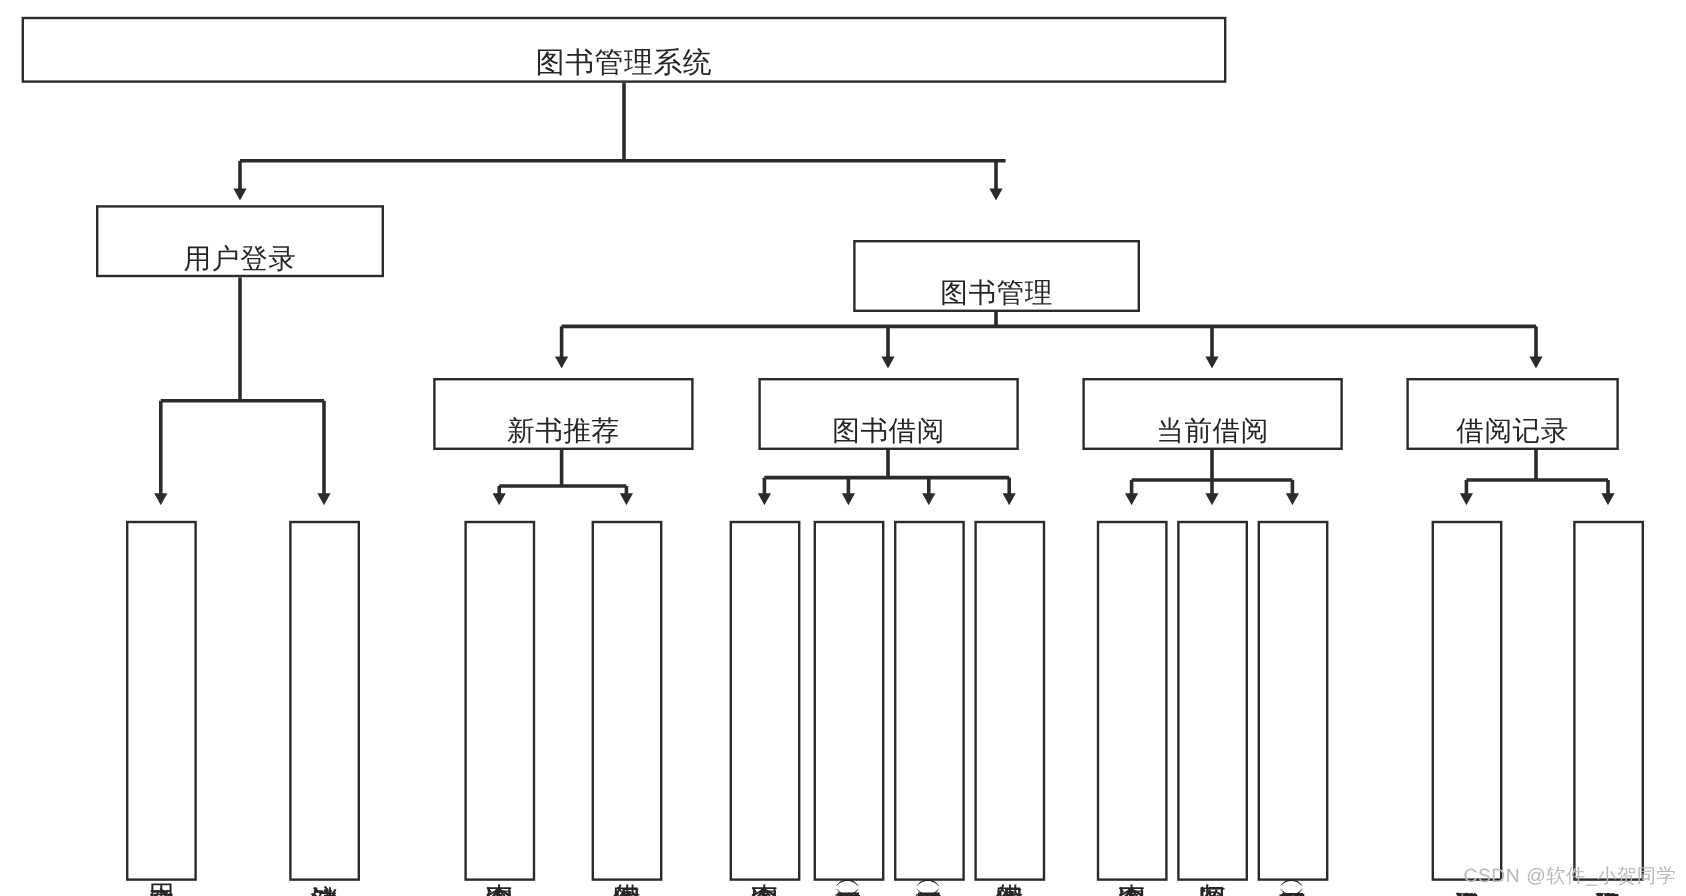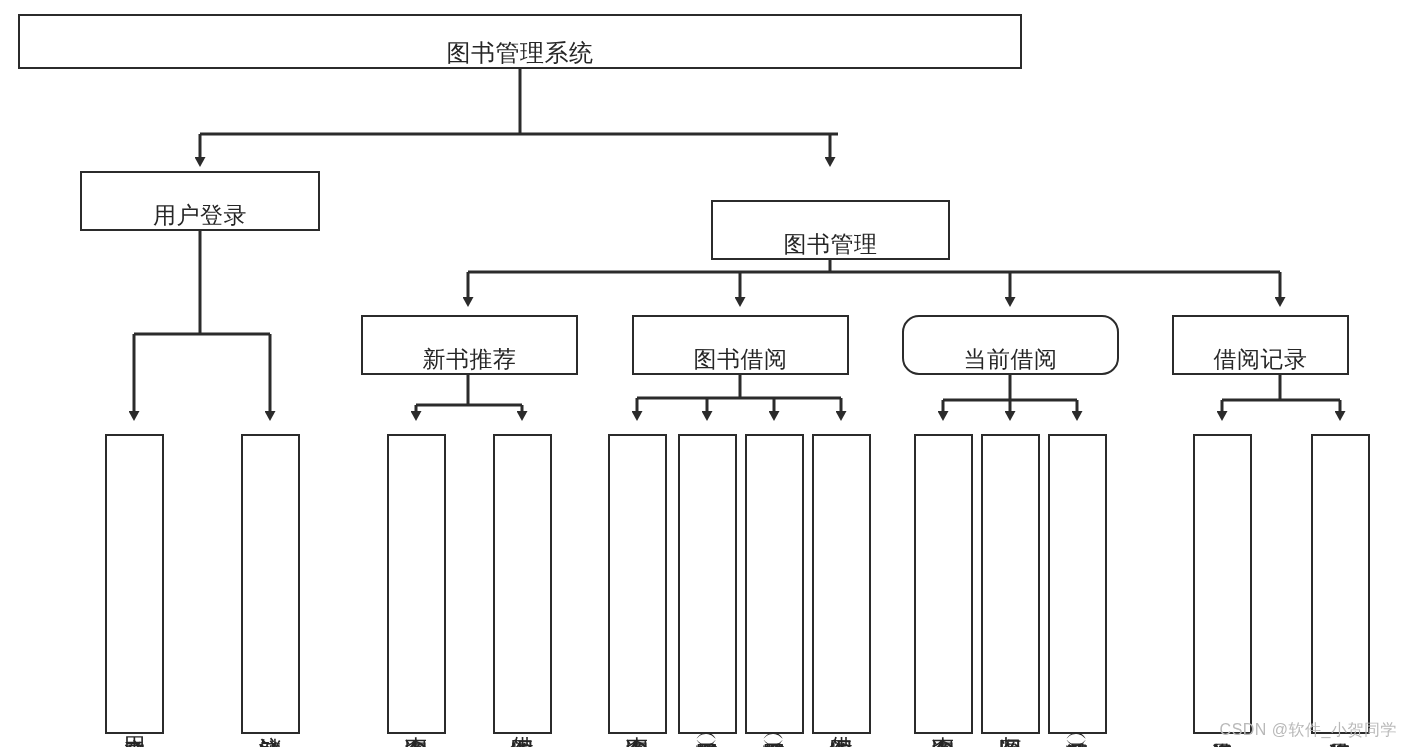--- a/index.html
+++ b/index.html
@@ -141,21 +141,21 @@
   <div class="node node-h" style="left:711px; top:171px; width:239px; height:60px;margin-top:29px;">
     <span class="lbl">图书管理</span>
   </div>
 
   <div class="node node-h" style="left:361px; top:315px; width:217px; height:60px;">
     <span class="lbl">新书推荐</span>
   </div>
   <div class="node node-h" style="left:632px; top:315px; width:217px; height:60px;">
     <span class="lbl">图书借阅</span>
   </div>
-  <div class="node node-h" style="left:902px; top:315px; width:217px; height:60px;border-radius:17px;">
+  <div class="node node-h" style="left:902px; top:315px; width:217px; height:60px;">
     <span class="lbl">当前借阅</span>
   </div>
   <div class="node node-h" style="left:1172px; top:315px; width:177px; height:60px;">
     <span class="lbl">借阅记录</span>
   </div>
 
   <div class="node node-v" style="left:105px; top:434px; width:59px; height:300px;">
     <span class="lbl">用户登录</span>
   </div>
   <div class="node node-v" style="left:241px; top:434px; width:59px; height:300px;">

